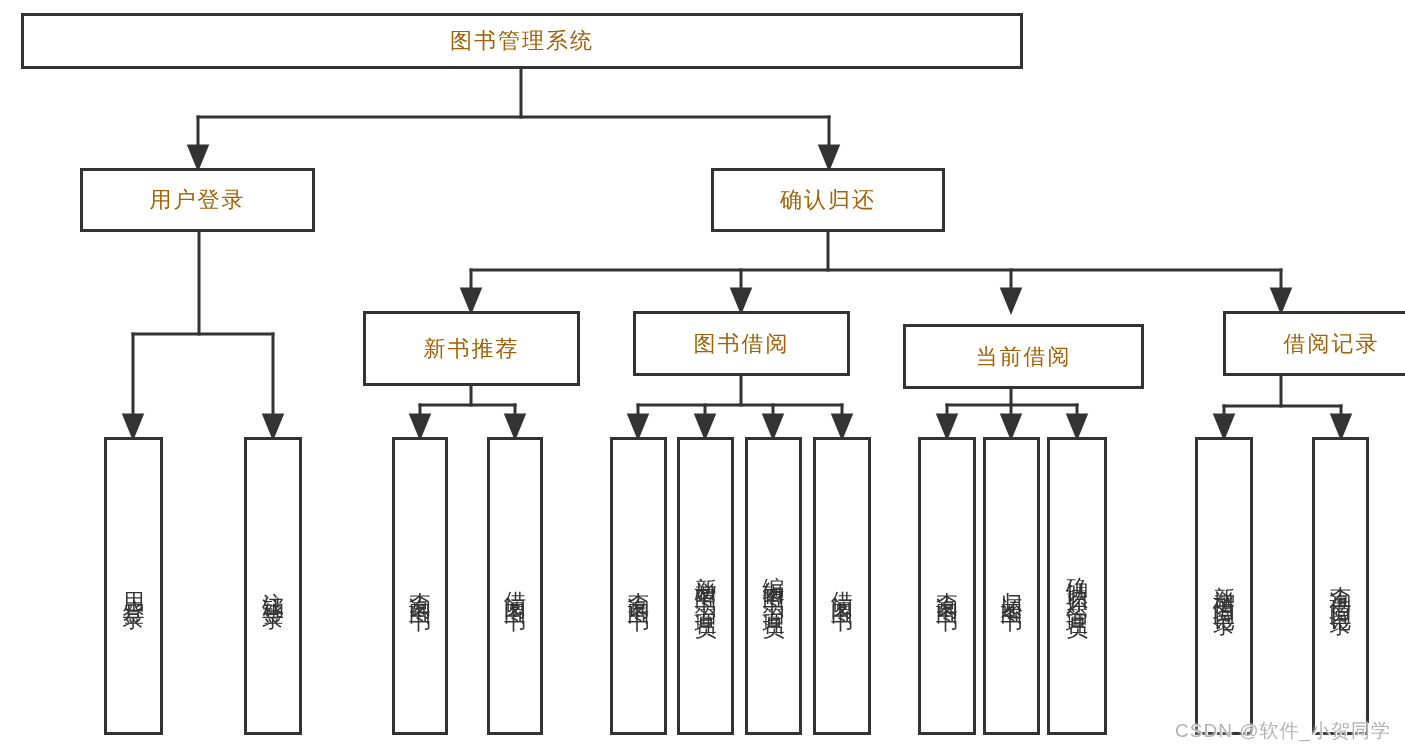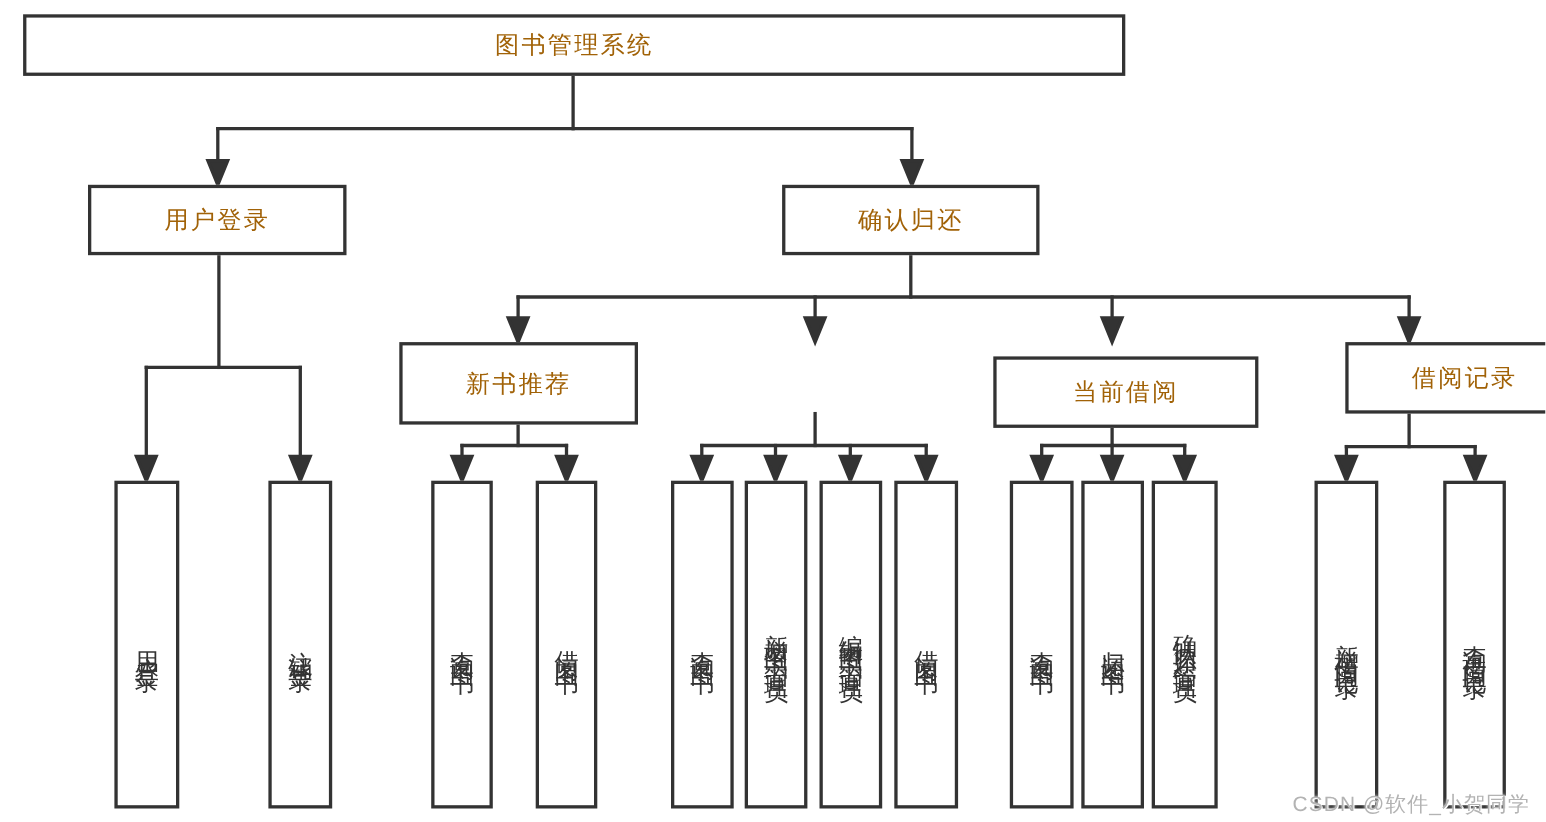--- a/index.html
+++ b/index.html
@@ -125,20 +125,23 @@
   <div class="hnode" style="left:80px;top:168px;width:235px;height:64px">
     <span>用户登录</span>
   </div>
   <div class="hnode" style="left:711px;top:168px;width:234px;height:64px">
     <span>确认归还</span>
   </div>
 
   <div class="hnode" style="left:363px;top:311px;width:217px;height:75px">
     <span>新书推荐</span>
   </div>
+  <div class="hnode" style="left:633px;top:311px;width:217px;height:65px">
+    <span>图书借阅</span>
+  </div>
   <div class="hnode" style="left:903px;top:324px;width:241px;height:65px">
     <span>当前借阅</span>
   </div>
   <div class="hnode" style="left:1223px;top:311px;width:217px;height:65px">
     <span>借阅记录</span>
   </div>
 
   <div class="vnode" style="left:104px;top:437px;width:59px;height:298px">
     <span>用户登录</span>
   </div>

